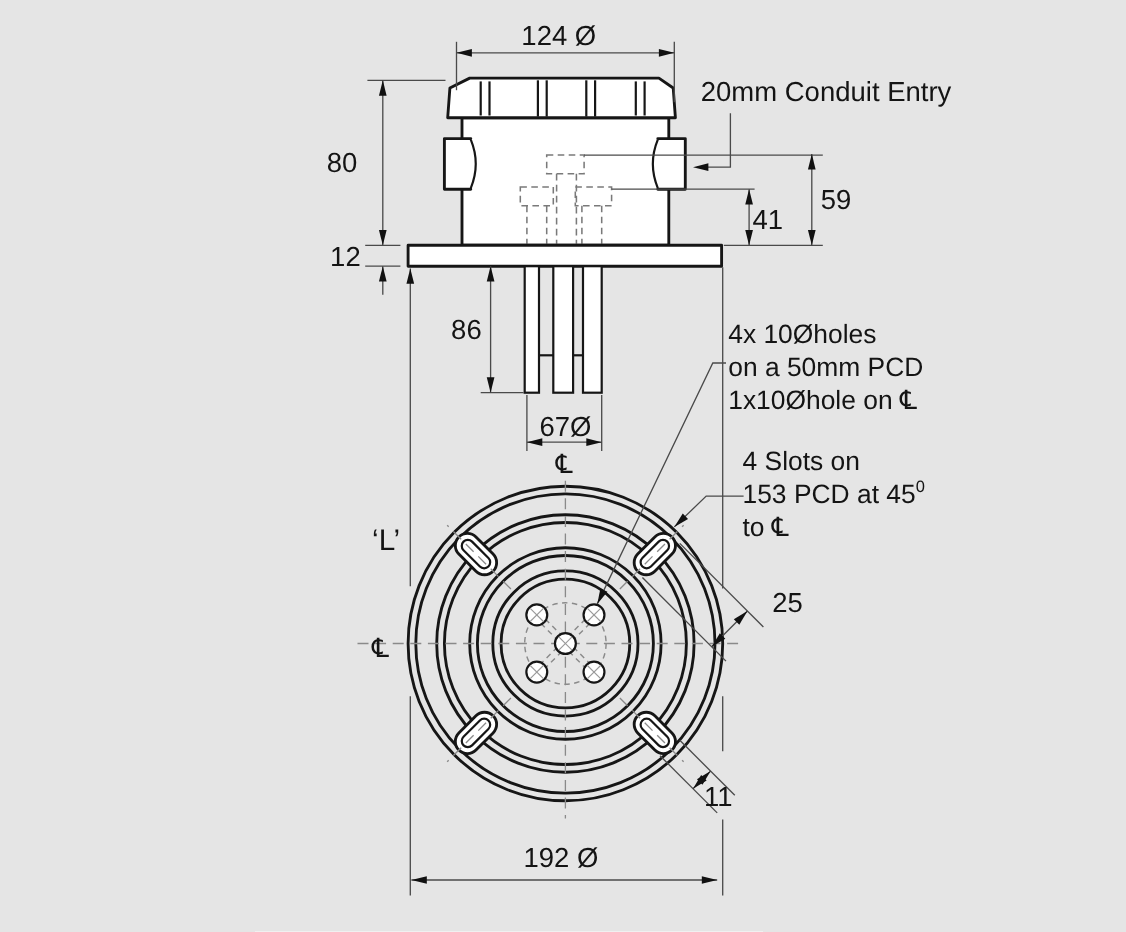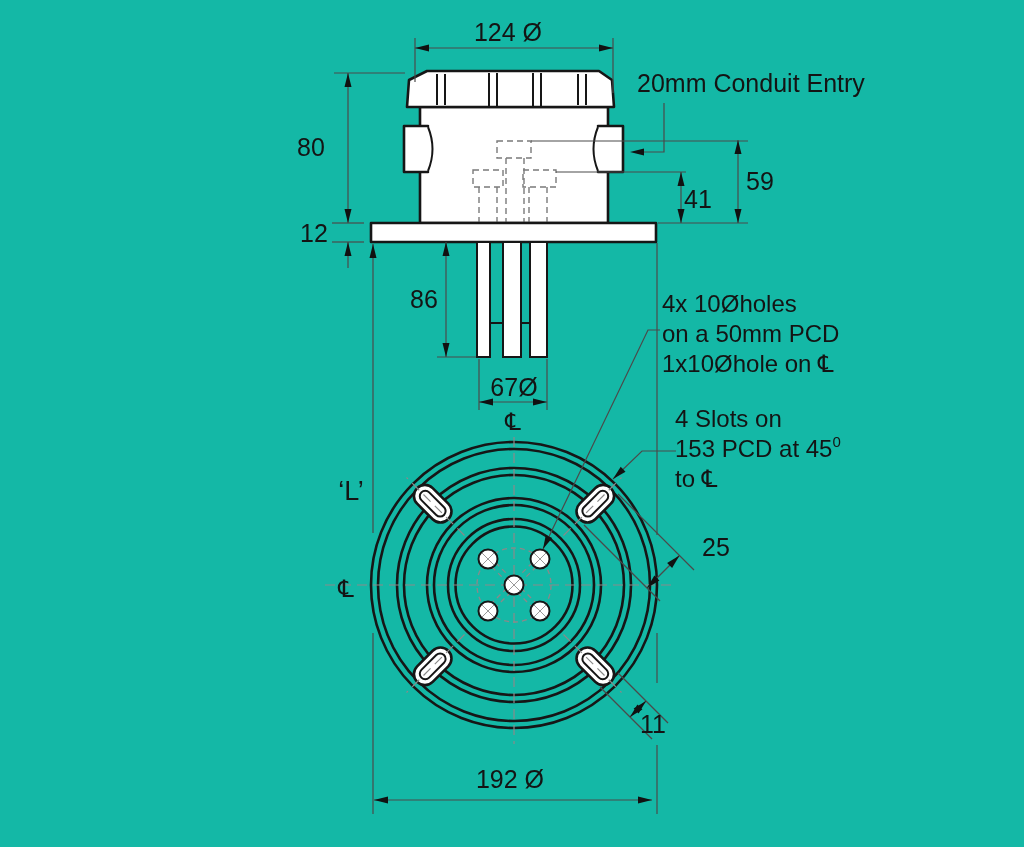--- a/index.html
+++ b/index.html
@@ -1,16 +1,16 @@
 <!DOCTYPE html>
 <html><head>
 <meta charset="utf-8">
 <style>
   html,body{margin:0;padding:0;background:#fff;}
-  #canvas{position:relative;width:1024px;height:847px;background:#14b8a6;overflow:hidden;}
+  #canvas{position:relative;width:1024px;height:847px;background:#e5e5e5;overflow:hidden;}
   svg{display:block;}
   text{font-family:"Liberation Sans","DejaVu Sans",sans-serif;fill:#141414;}
   .dim{font-size:25px;}
   .note{font-size:24px;}
   .clsym{font-size:24px;}
   .outline{stroke:#161616;stroke-width:2.6;fill:none;stroke-linejoin:round;stroke-linecap:round;}
   .outline2{stroke:#161616;stroke-width:2;fill:none;}
   .white{fill:#ffffff;}
   .thin{stroke:#4a4a4a;stroke-width:1.2;fill:none;}
   .hid{stroke:#7a7a7a;stroke-width:1.4;fill:none;stroke-dasharray:6 4;}

